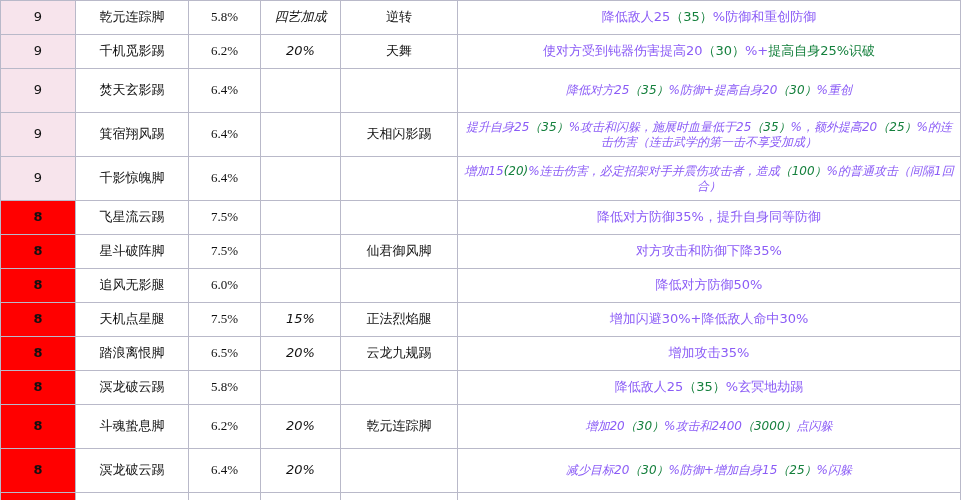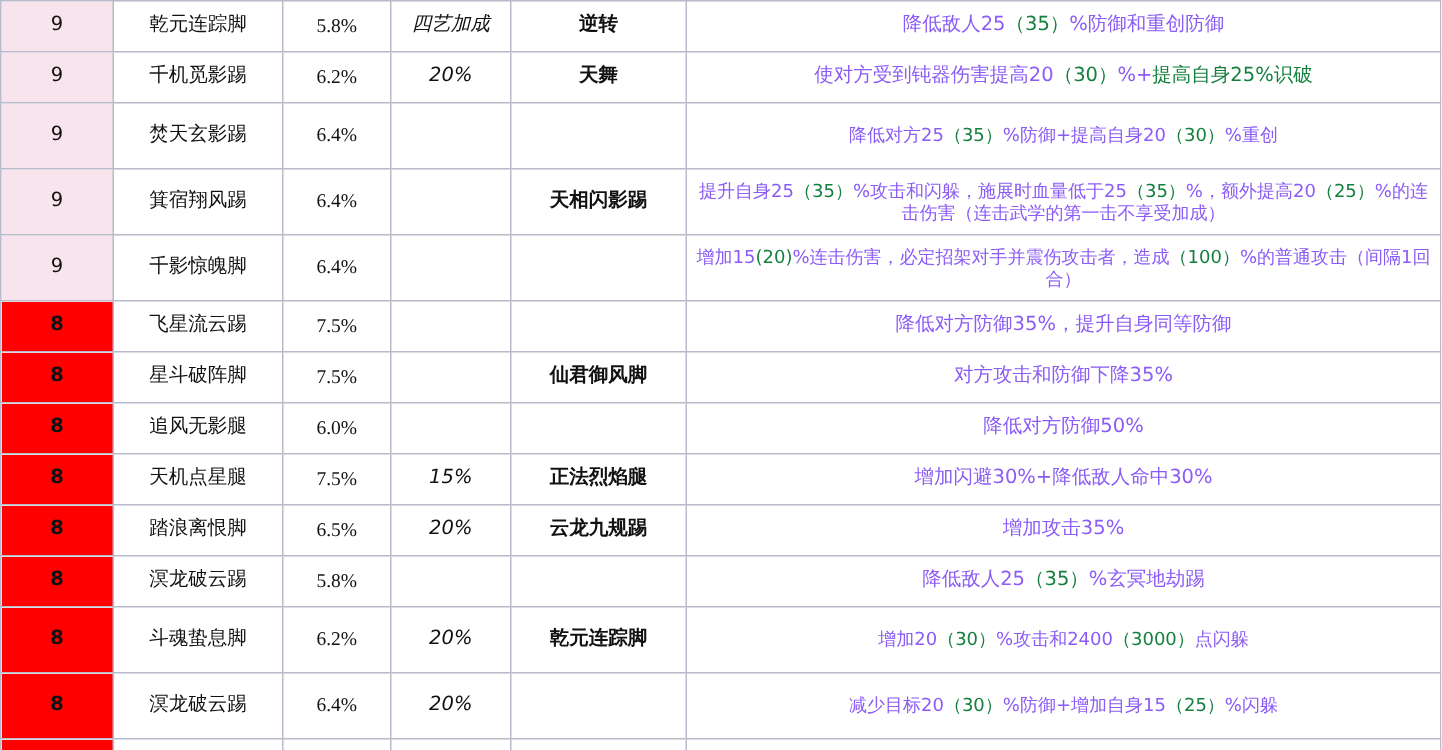--- a/index.html
+++ b/index.html
@@ -34,28 +34,28 @@
   .c-combo{width:117px;}
   .c-desc{width:auto;text-align:center;}
 
   
   .lv-pink{background:#f7e4ec;color:#111;font-weight:normal;}
   .lv-red{background:#ff0000;color:#ffffff;font-weight:bold;}
 
   .name-cell{background:#ffffff;}
   .rate-cell{background:#ffffff;}
   .extra-cell{background:#ffffff;}
-  .combo-cell{background:#ffffff;color:#ff0000;font-weight:bold;}
+  .combo-cell{background:#ffffff;color:#ff0000;font-weight:normal;}
   .combo-cell.plain{color:#111;font-weight:normal;}
   .desc-cell{background:#ffffff;}
 
   .desc-cell .r{color:#15803d;}
   .desc-cell .b{color:#8b5cf6;}
   .desc-cell.small{font-size:12px;}
-  .desc-cell.tall{height:44px;}
+  .desc-cell.tall{height:44px;font-style:italic;}
 </style>
 </head>
 <body>
 
 <table class="skill-table">
   <tbody>
       <tr>
         <td class="c-lv lv-pink">9</td>
         <td class="c-name name-cell">乾元连踪脚</td>
         <td class="c-rate rate-cell">5.8%</td>

